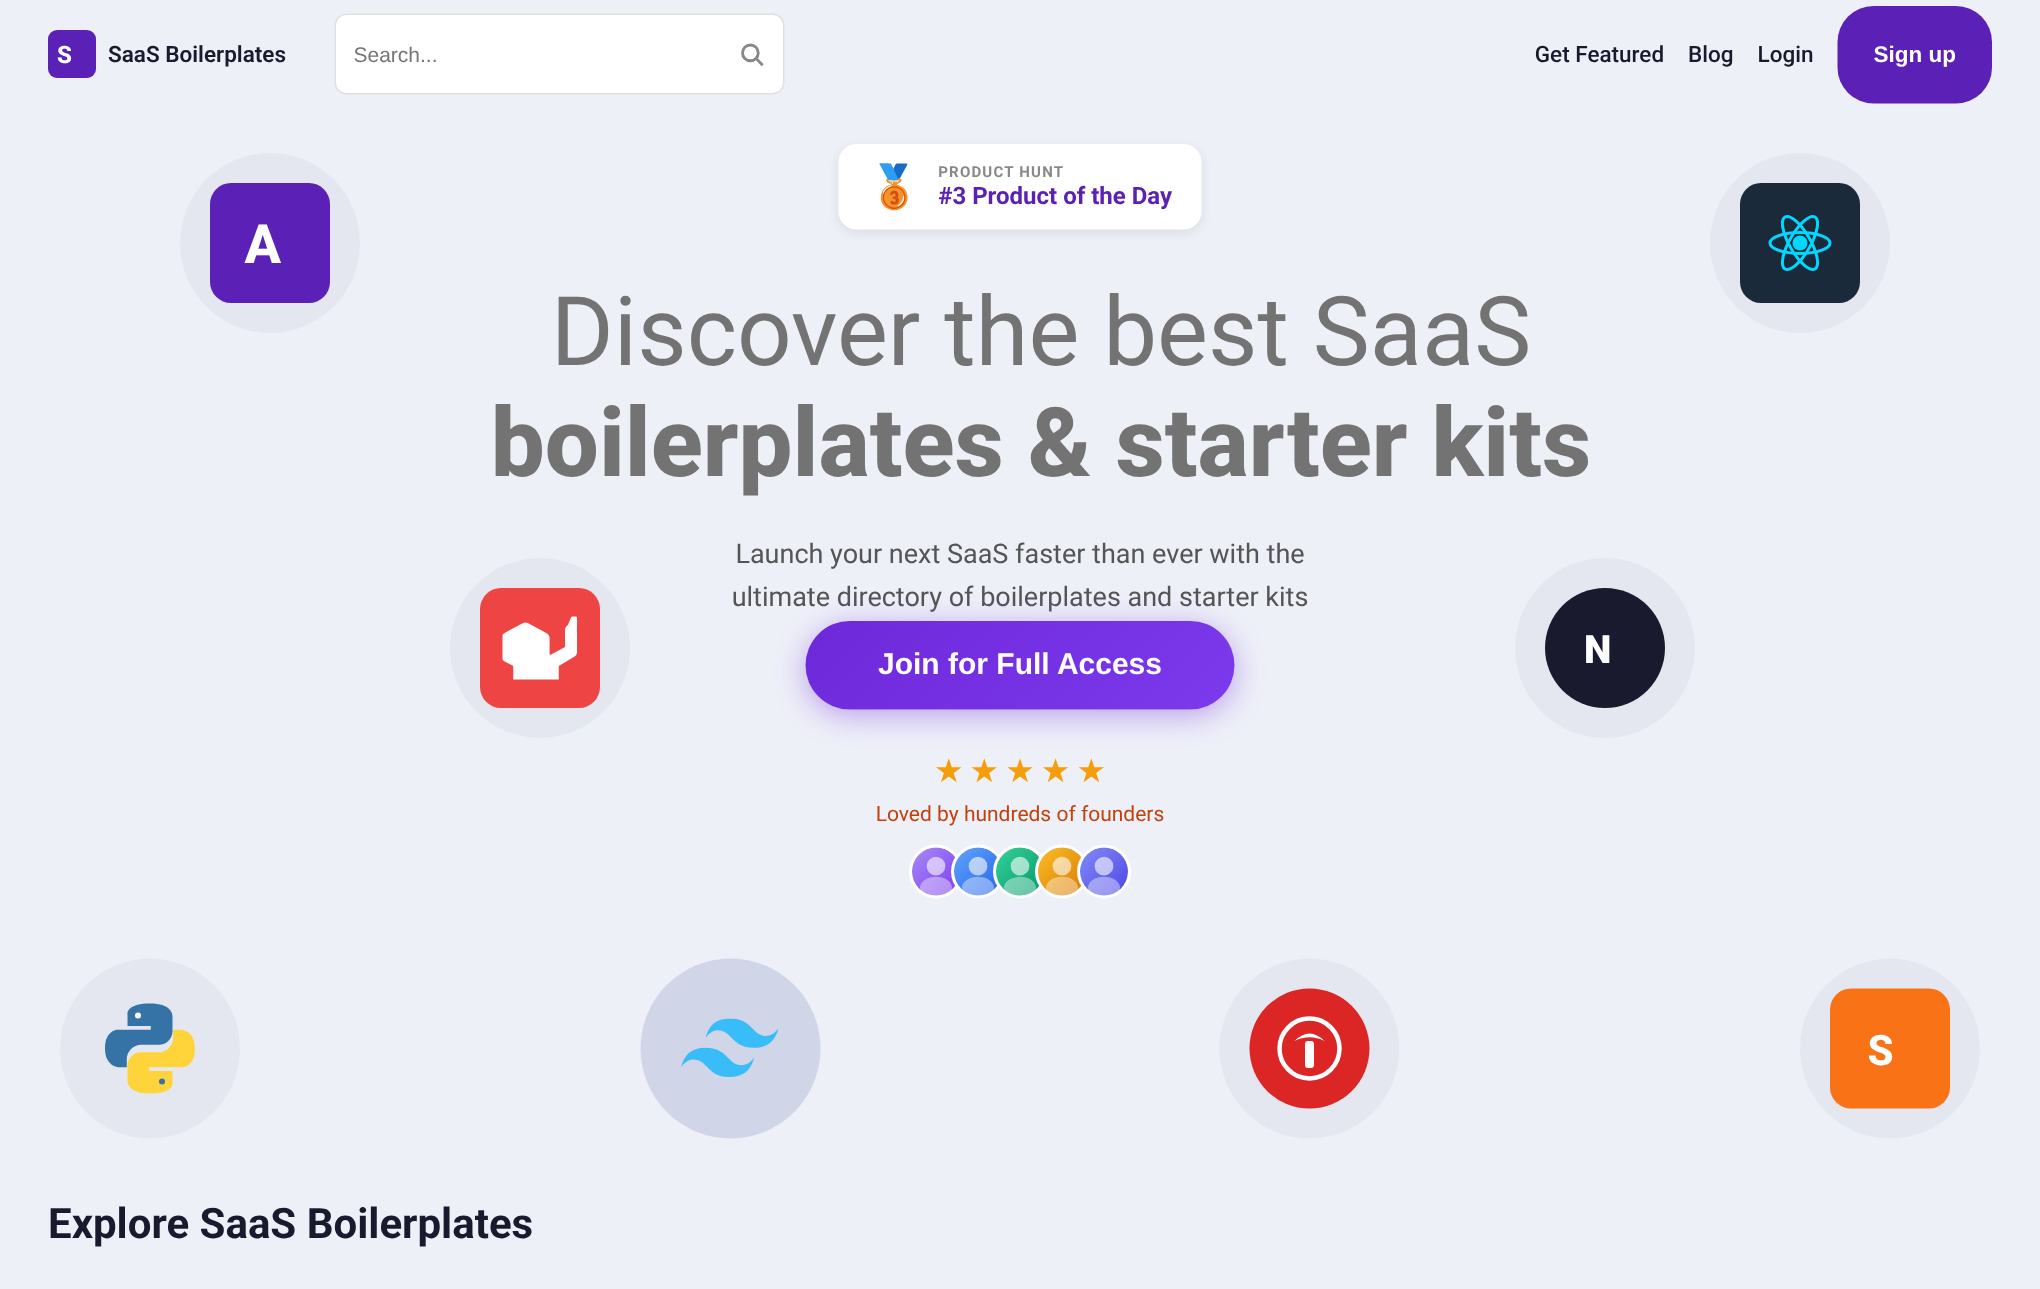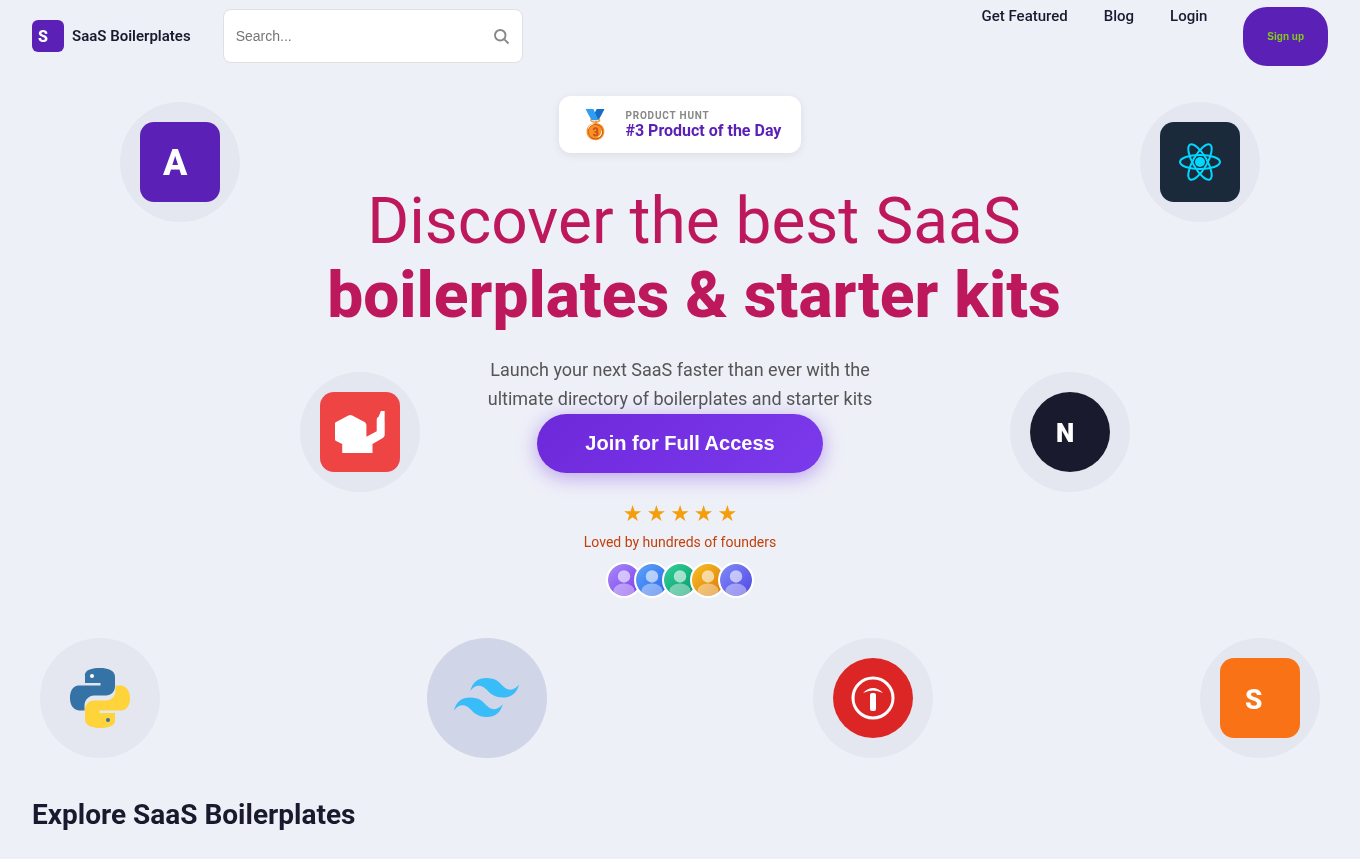--- a/index.html
+++ b/index.html
@@ -58,37 +58,37 @@
       background: none;
       border: none;
       cursor: pointer;
       color: #666;
       display: flex;
       align-items: center;
     }
     .nav-links {
       margin-left: auto;
       display: flex;
-      align-items: flex-start;
-      gap: 36px;
+      align-items: center;
+      gap: 16px;
     }
     .nav-link {
       font-size: 15px;
       font-weight: 500;
       color: #1a1a2e;
       text-decoration: none;
       cursor: pointer;
     }
     .signup-btn {
       background: #5b21b6;
-      color: #84cc16;
+      color: #ffffff;
       border: none;
       border-radius: 24px;
       padding: 24px 24px;
-      font-size: 10px;
+      font-size: 15px;
       font-weight: 600;
       cursor: pointer;
     }
 
     
     .hero {
       display: flex;
       flex-direction: column;
       align-items: center;
       text-align: center;
@@ -123,21 +123,21 @@
       font-size: 16px;
       font-weight: 700;
       color: #5b21b6;
     }
 
     
     .hero-heading {
       font-size: 64px;
       line-height: 1.15;
       font-weight: 400;
-      color: #be185d;
+      color: #737373;
       max-width: 780px;
       margin-bottom: 24px;
       margin-left: 28px;
     }
     .hero-heading strong {
       font-weight: 800;
     }
     .hero-sub {
       font-size: 18px;
       color: #555;

